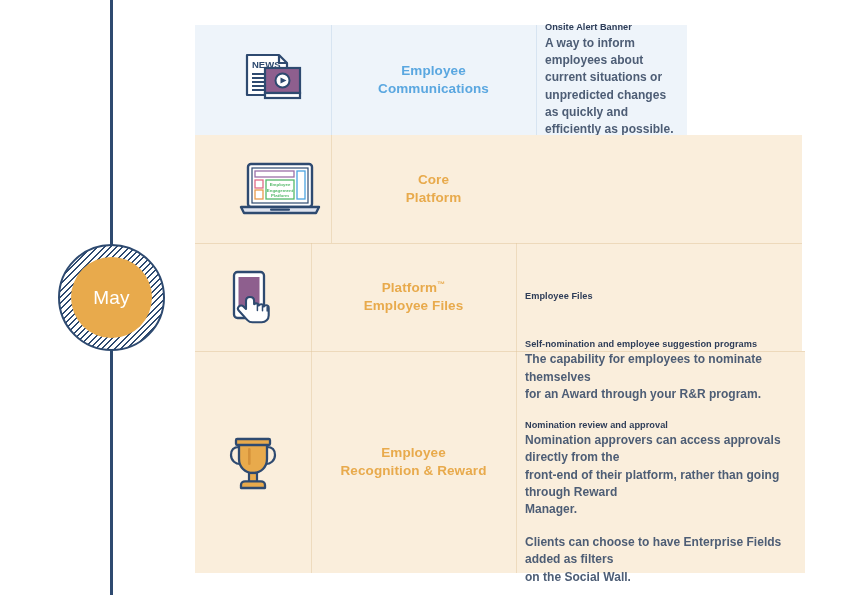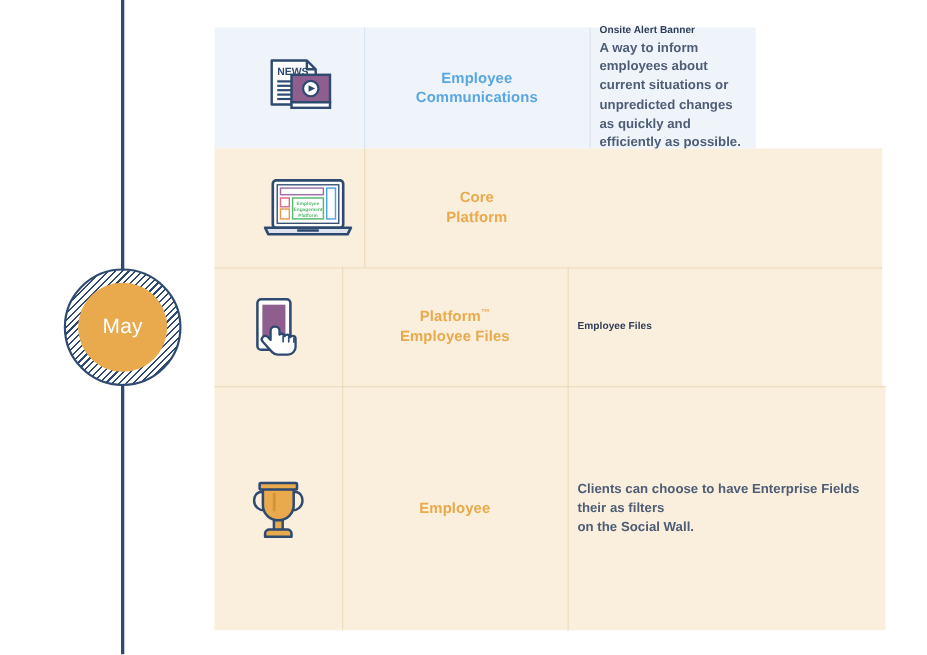--- a/index.html
+++ b/index.html
@@ -297,23 +297,35 @@
 
           <rect x="32" y="44" width="8" height="9" fill="#e8aa4c" stroke="#2e4a70" stroke-width="2.2"></rect>
 
           <path d="M24 56 c0 -2.2 1.8 -3.6 4 -3.6 h16 c2.2 0 4 1.4 4 3.6 v3 H24 Z" fill="#e8aa4c" stroke="#2e4a70" stroke-width="2.3" stroke-linejoin="round"></path>
         </svg>
       </div>
     </div>
     <div class="col-title">
       <div class="cat-title gold-txt">
         <span>Employee</span><br>
+        <span>Recognition &amp; Reward</span>
       </div>
     </div>
     <div class="col-desc">
       <div class="desc-block">
-        <div class="desc-body">Clients can choose to have Enterprise Fields their as filters
+        <div class="desc-head">Self-nomination and employee suggestion programs</div>
+        <div class="desc-body">The capability for employees to nominate themselves
+for an Award through your R&amp;R program.</div>
+      </div>
+      <div class="desc-block">
+        <div class="desc-head">Nomination review and approval</div>
+        <div class="desc-body">Nomination approvers can access approvals directly from the
+front-end of their platform, rather than going through Reward
+Manager.</div>
+      </div>
+      <div class="desc-block">
+        <div class="desc-body">Clients can choose to have Enterprise Fields added as filters
 on the Social Wall.</div>
       </div>
     </div>
   </div>
 
 </div>
 
 </body></html>

